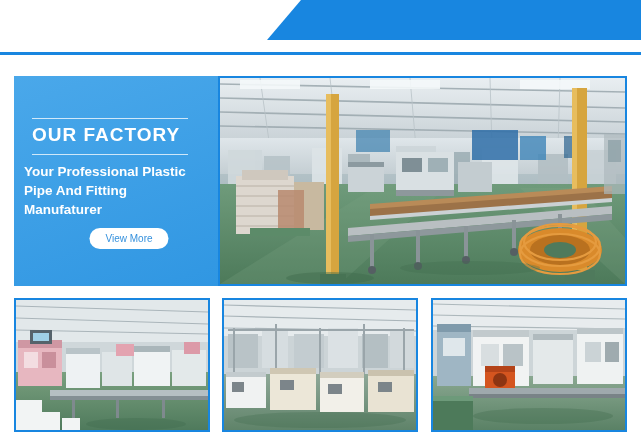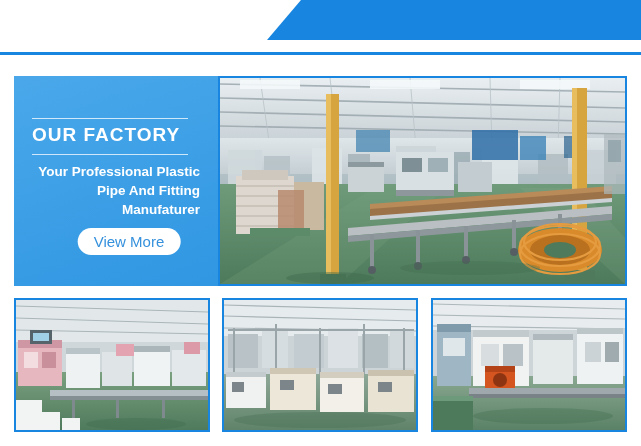--- a/index.html
+++ b/index.html
@@ -54,28 +54,28 @@
   .fc-rule-top{
     position:absolute;left:18px;top:42px;width:156px;height:1px;
     background:rgba(255,255,255,.75);
   }
   .fc-rule-bot{
     position:absolute;left:18px;top:78px;width:156px;height:1px;
     background:rgba(255,255,255,.75);
   }
   .fc-sub{
     position:absolute;left:10px;top:86px;width:176px;
-    text-align:right;
+    text-align:left;
     font-size:13.5px;font-weight:bold;line-height:19px;
     color:#ffffff;
   }
   .fc-btn{
     position:absolute;left:50%;top:152px;transform:translateX(-50%);
     background:#ffffff;color:#3691dd;
-    font-size:15px;
+    font-size:10px;
     border-radius:14px;
     padding:5px 16px;
     border:none;
     cursor:pointer;
     white-space:nowrap;
     font-family:"Liberation Sans", sans-serif;
   }
   .hero{
     position:absolute;left:204px;top:0;width:409px;height:210px;
     border:2px solid #1886e0;

